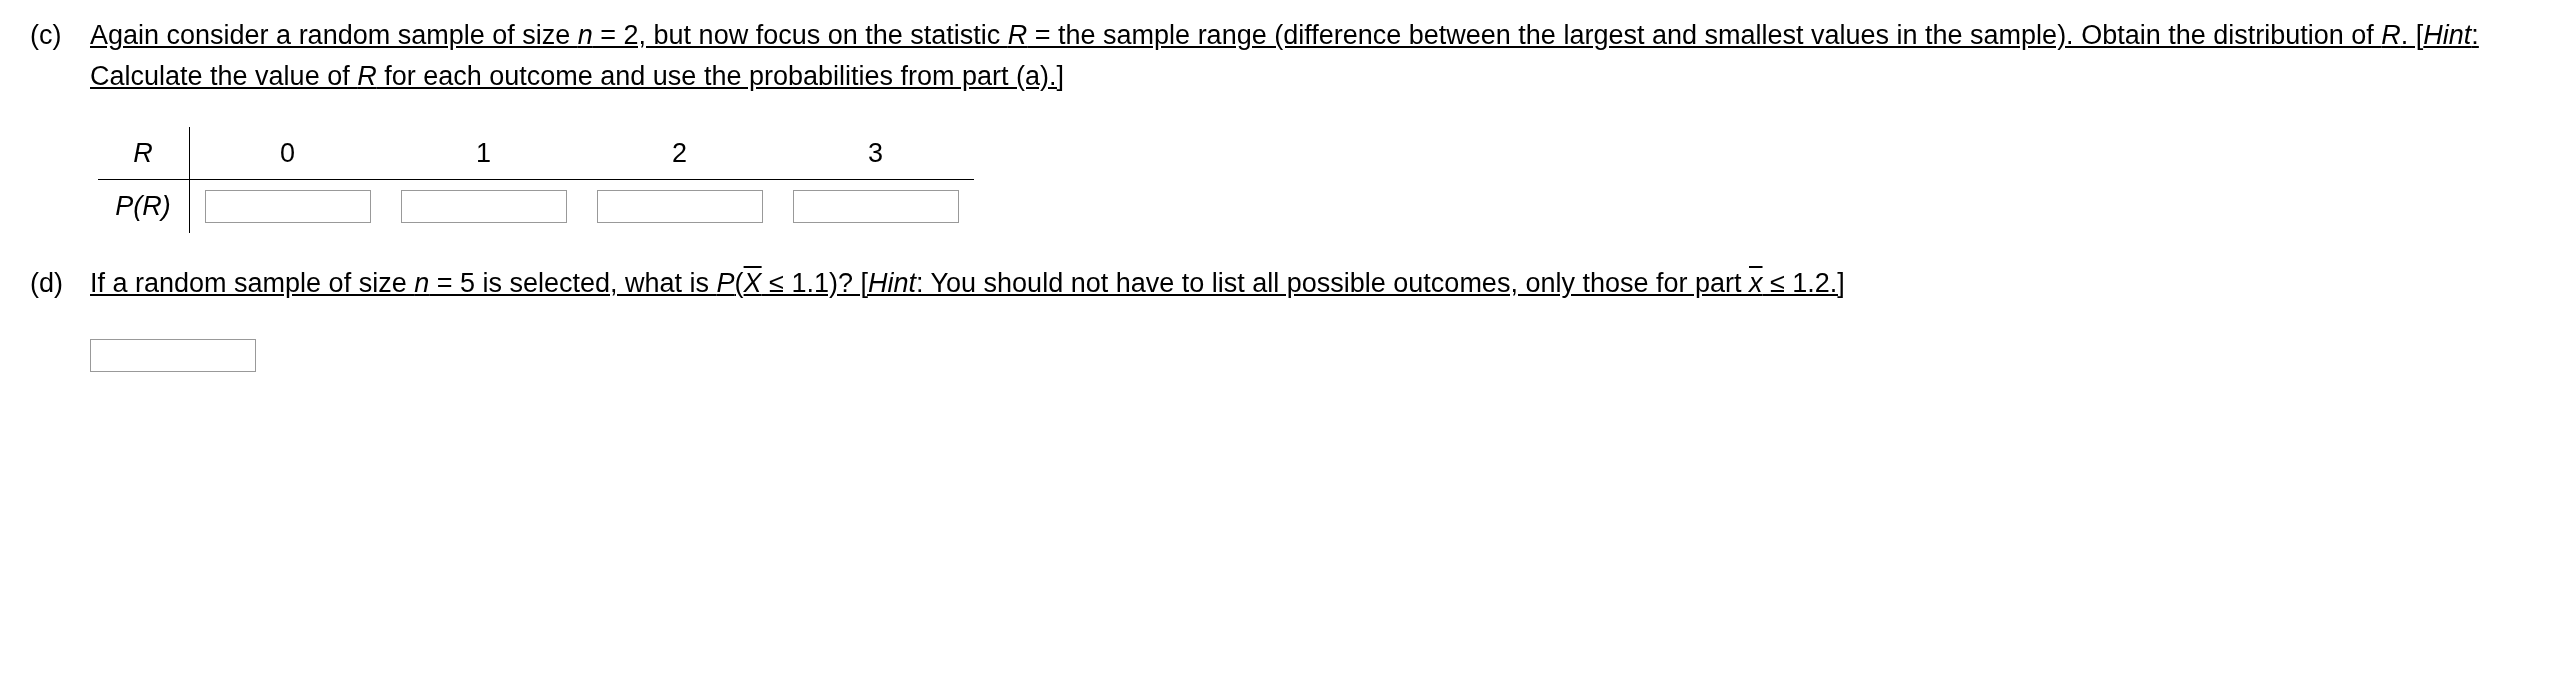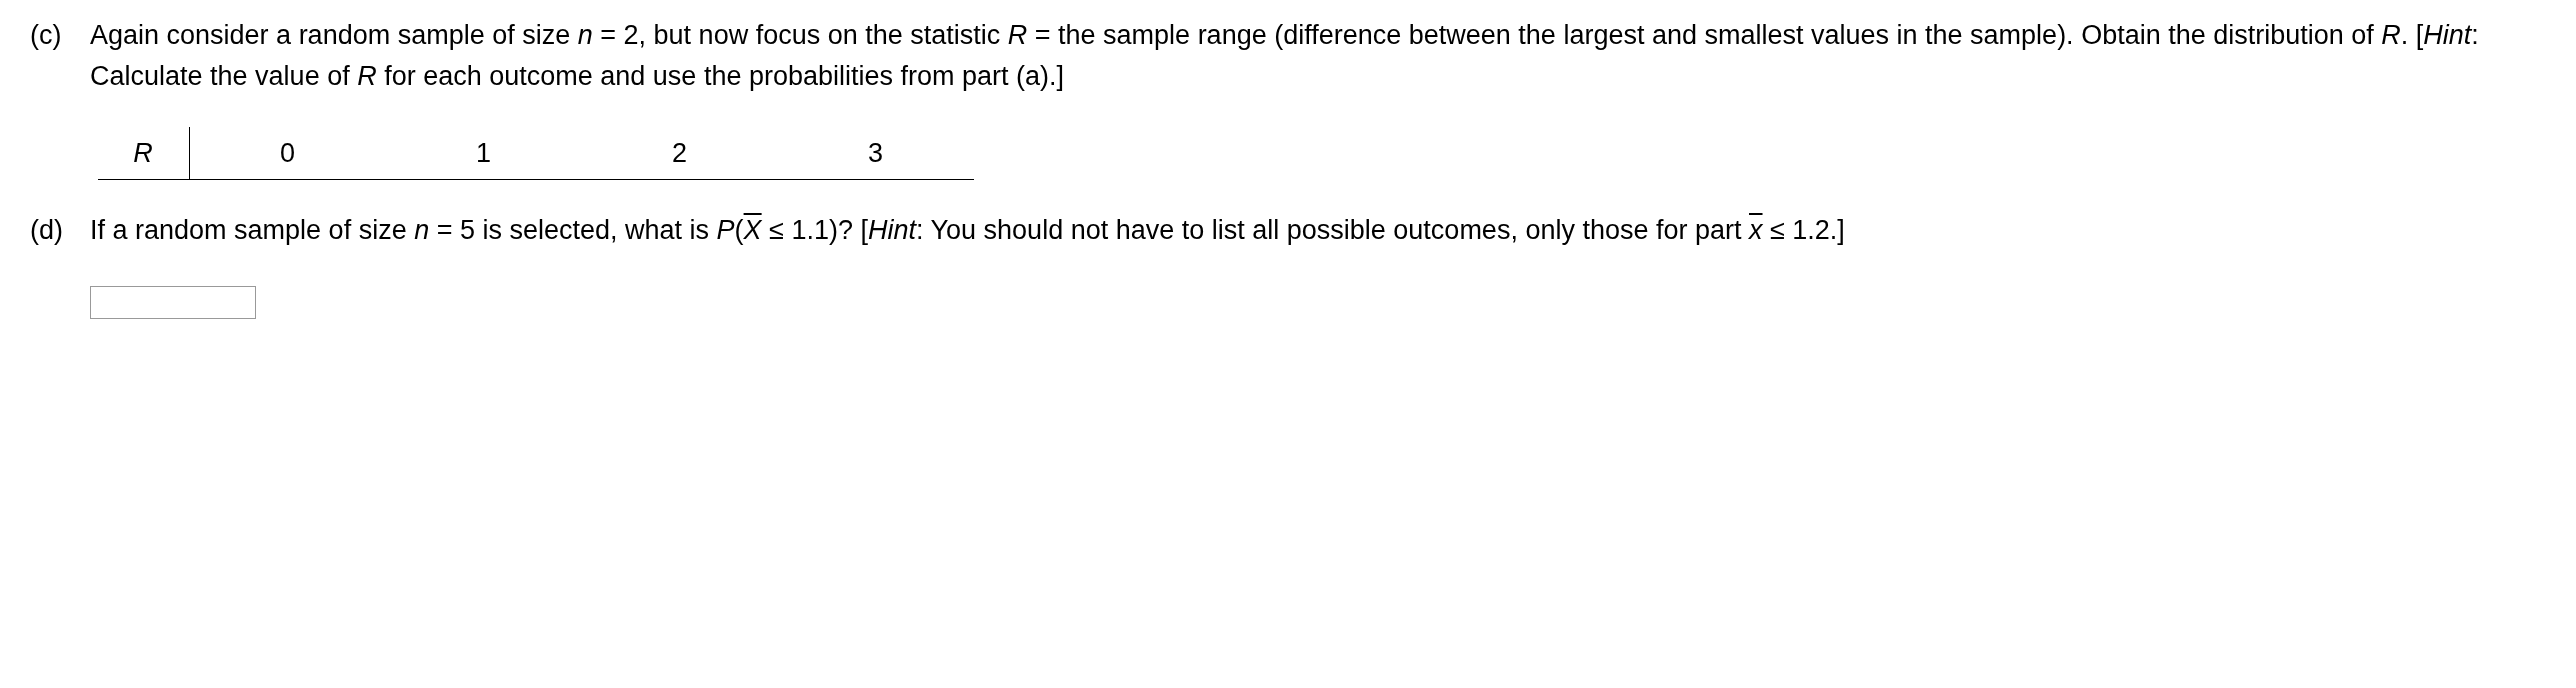--- a/index.html
+++ b/index.html
@@ -18,20 +18,21 @@
     }
     
     .problem-label {
       width: 60px;
       flex-shrink: 0;
       text-align: left;
     }
     
     .problem-content {
       flex: 1;
+      text-decoration: underline;
     }
     
     .prompt {
       margin-bottom: 23px;
     }
     
     .stat-table {
       display: inline-block;
       margin-top: 7.6px;
       margin-left: 7.6px;
@@ -108,20 +109,35 @@
     </div>
     
     <div class="stat-table">
       <div class="table-row header-row">
         <div class="row-label">R</div>
         <div class="header-cell">0</div>
         <div class="header-cell">1</div>
         <div class="header-cell">2</div>
         <div class="header-cell">3</div>
       </div>
+      <div class="table-row data-row">
+        <div class="row-label">P(R)</div>
+        <div class="input-cell">
+          <input type="text" class="text-input" style="">
+        </div>
+        <div class="input-cell">
+          <input type="text" class="text-input" style="">
+        </div>
+        <div class="input-cell">
+          <input type="text" class="text-input" style="">
+        </div>
+        <div class="input-cell">
+          <input type="text" class="text-input" style="">
+        </div>
+      </div>
     </div>
   </div>
 </div>
 
 <div class="problem">
   <div class="problem-label">(d)</div>
   <div class="problem-content">
     <div class="prompt">
       <span>If a random sample of size </span><span class="italic">n</span><span> = 5 is selected, what is </span><span class="italic">P</span><span>(</span><span class="overline">X</span><span> ≤ 1.1)? [</span><span class="italic">Hint</span><span>: You should not have to list all possible outcomes, only those for part </span><span class="overline">x</span><span> ≤ 1.2.]</span>
     </div>

